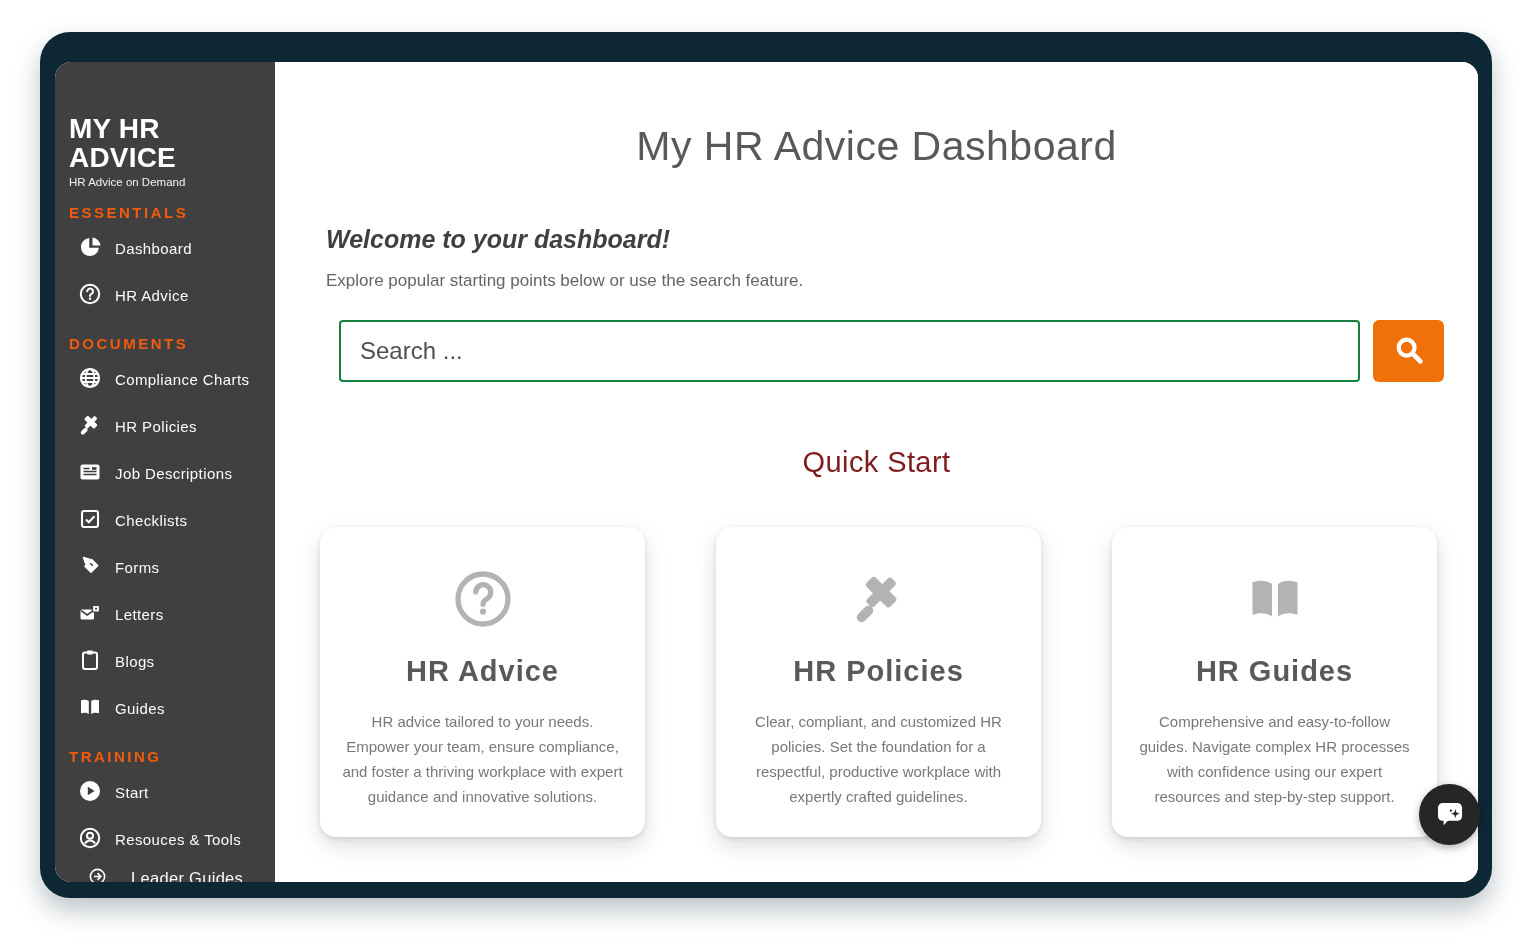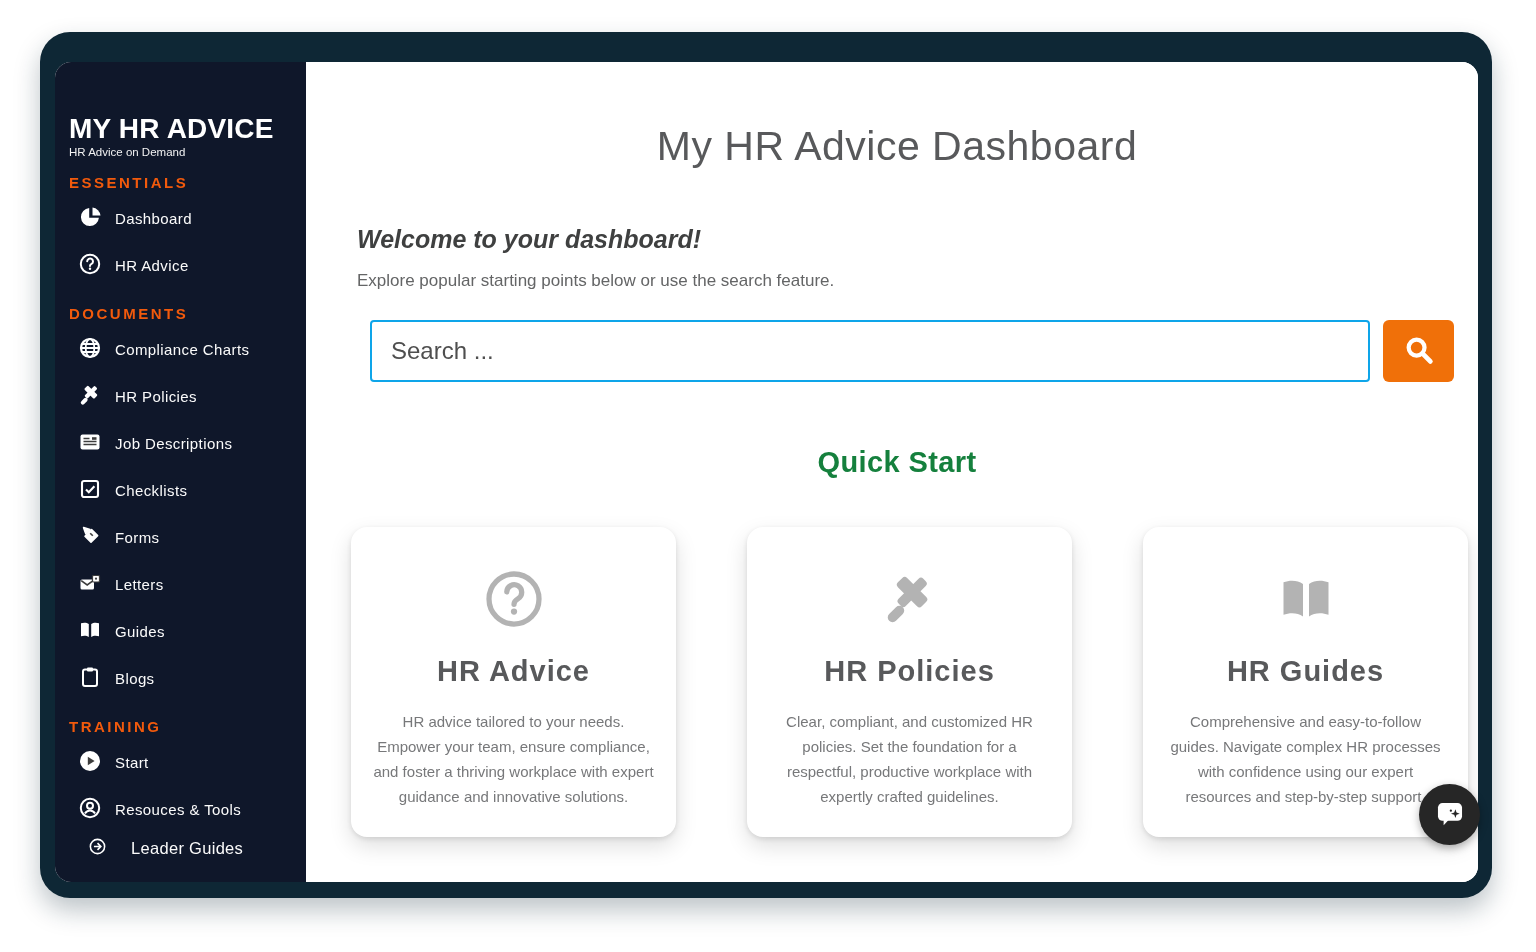--- a/index.html
+++ b/index.html
@@ -3,46 +3,46 @@
 <meta charset="utf-8">
 <style>
   html,body{margin:0;padding:0;background:#ffffff;width:1536px;height:952px;overflow:hidden;
     font-family:"Liberation Sans","DejaVu Sans",sans-serif;}
   .window{position:absolute;left:40px;top:32px;width:1452px;height:866px;background:#0e2735;
     border-radius:30px;box-shadow:0 12px 26px rgba(14,39,53,.28);box-sizing:border-box;
     padding:30px 14px 16px 15px;}
   .app{display:flex;width:100%;height:100%;background:#ffffff;border-radius:16px;overflow:hidden;}
 
   
-  .sidebar{width:251px;flex-shrink:0;background:#0f172a;color:#fbfbfb;box-sizing:border-box;
+  .sidebar{width:220px;flex-shrink:0;background:#404040;color:#fbfbfb;box-sizing:border-box;
     padding:52px 10px 18px 14px;}
   .logo{font-size:28px;font-weight:700;letter-spacing:0.2px;color:#ffffff;line-height:1.05;}
   .tagline{font-size:11.5px;color:#f2f2f2;margin-top:3px;}
   .section-label{color:#f25a0c;font-weight:700;font-size:15px;letter-spacing:2.5px;
     margin:16px 0 4px 0;}
   .nav-item{display:flex;align-items:center;gap:13px;padding:10px 0 10px 9px;font-size:15px;
     letter-spacing:.4px;cursor:pointer;}
   .nav-item svg{flex-shrink:0;}
   .nav-subitem{display:flex;align-items:center;gap:24px;padding:4px 0 4px 19px;font-size:16.5px;
     letter-spacing:.3px;cursor:pointer;}
 
   
   .main{flex:1;position:relative;background:#ffffff;}
   .page-title{margin:12px;padding-top:49px;text-align:center;font-size:41px;font-weight:400;
     color:#58595b;letter-spacing:.5px;}
   .welcome-heading{margin:55px 0 0;padding:0 51px;font-size:25px;font-weight:700;color:#3f4040;font-style:italic;}
   .welcome-sub{margin:17px 0 0;padding:0 51px;font-size:17px;color:#646566;}
   .search-row{display:flex;gap:13px;margin:29px 34px 0 64px;}
-  .search-input{flex:1;height:62px;box-sizing:border-box;border:2px solid #0ea5e9;border-radius:4px;
+  .search-input{flex:1;height:62px;box-sizing:border-box;border:2px solid #15803d;border-radius:4px;
     font-size:24px;color:#3f4040;padding:0 19px;outline:none;font-family:inherit;}
   .search-input::placeholder{color:#4f4f4f;opacity:1;}
   .search-btn{width:71px;height:62px;background:#f07009;border:none;border-radius:6px;cursor:pointer;
     display:flex;align-items:center;justify-content:center;}
-  .quickstart-heading{margin:64px 0 0;text-align:center;font-size:29px;font-weight:700;
-    color:#15803d;letter-spacing:.4px;}
+  .quickstart-heading{margin:64px 0 0;text-align:center;font-size:29px;font-weight:400;
+    color:#7f1d1d;letter-spacing:.4px;}
   .cards{display:flex;gap:71px;margin:48px 20px 0 45px;align-items:stretch;}
   .card{width:325px;box-sizing:border-box;background:#ffffff;border-radius:16px;
     box-shadow:0 2px 5px rgba(0,0,0,.10),0 9px 22px rgba(0,0,0,.13);
     padding:40px 22px 28px;text-align:center;cursor:pointer;}
   .card-icon{height:64px;display:flex;align-items:center;justify-content:center;}
   .card-title{margin:24px 0 0;font-size:29px;font-weight:700;color:#58595b;letter-spacing:1px;}
   .card-desc{margin:21px 0 0;font-size:15px;line-height:25px;color:#77787a;}
 
   .chat-btn{position:absolute;left:1419px;top:784px;width:61px;height:61px;border-radius:50%;
     background:#262626;border:none;cursor:pointer;display:flex;align-items:center;
@@ -127,31 +127,31 @@
         <span><svg width="24" height="24" viewBox="0 0 24 24">
               <rect x="2.5" y="8.5" width="13.5" height="10" rx="1.5" fill="#fff"></rect>
               <path d="M3.2 9.6l6 4.4 6-4.4" fill="none" stroke="#3d3d3d" stroke-width="1.6"></path>
               <rect x="14.5" y="4.5" width="7" height="6.5" rx="1" fill="#fff" stroke="#3d3d3d" stroke-width="1.2"></rect>
               <circle cx="18" cy="7.7" r="1.1" fill="#3d3d3d"></circle>
             </svg></span>
         <span>Letters</span>
       </div>
       <div class="nav-item">
         <span><svg width="24" height="24" viewBox="0 0 24 24">
+              <rect x="5" y="4.5" width="14" height="16.5" rx="2" fill="none" stroke="#fff" stroke-width="2"></rect>
+              <rect x="9" y="2.5" width="6" height="4" rx="1" fill="#fff"></rect>
+            </svg></span>
+        <span>Blogs</span>
+      </div>
+      <div class="nav-item">
+        <span><svg width="24" height="24" viewBox="0 0 24 24">
               <path d="M3 5.3c2.6-1 5.7-.9 7.8.7v13c-2.1-1.6-5.2-1.7-7.8-.7z" fill="#fff"></path>
               <path d="M21 5.3c-2.6-1-5.7-.9-7.8.7v13c2.1-1.6 5.2-1.7 7.8-.7z" fill="#fff"></path>
             </svg></span>
         <span>Guides</span>
-      </div>
-      <div class="nav-item">
-        <span><svg width="24" height="24" viewBox="0 0 24 24">
-              <rect x="5" y="4.5" width="14" height="16.5" rx="2" fill="none" stroke="#fff" stroke-width="2"></rect>
-              <rect x="9" y="2.5" width="6" height="4" rx="1" fill="#fff"></rect>
-            </svg></span>
-        <span>Blogs</span>
       </div>
 
       <div class="section-label">TRAINING</div>
 
       <div class="nav-item">
         <span><svg width="24" height="24" viewBox="0 0 24 24">
               <circle cx="12" cy="12" r="10" fill="#fff"></circle>
               <path d="M9.8 7.8v8.4L16.6 12z" fill="#3d3d3d"></path>
             </svg></span>
         <span>Start</span>

